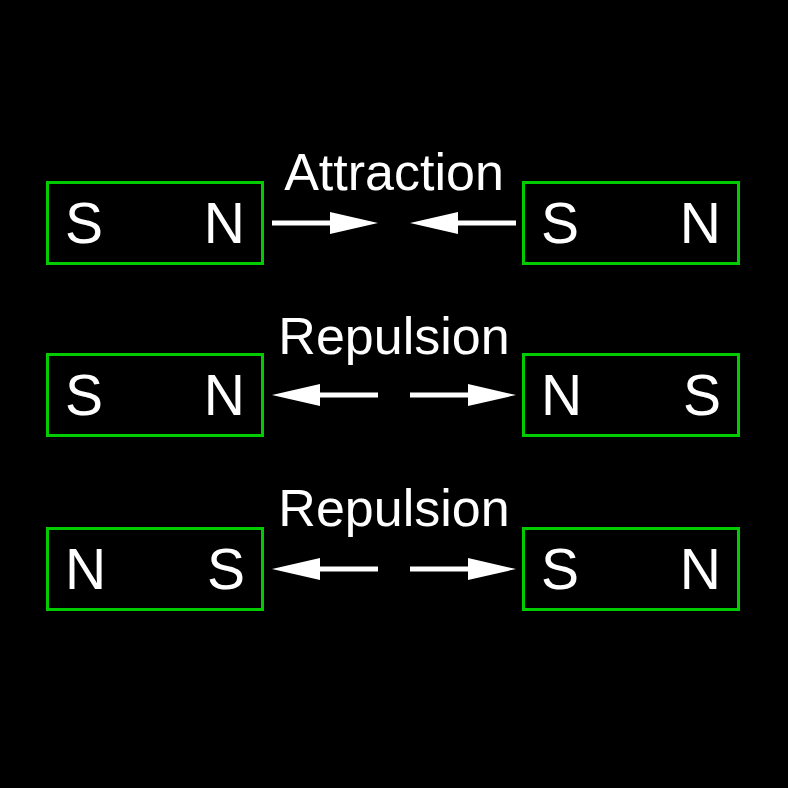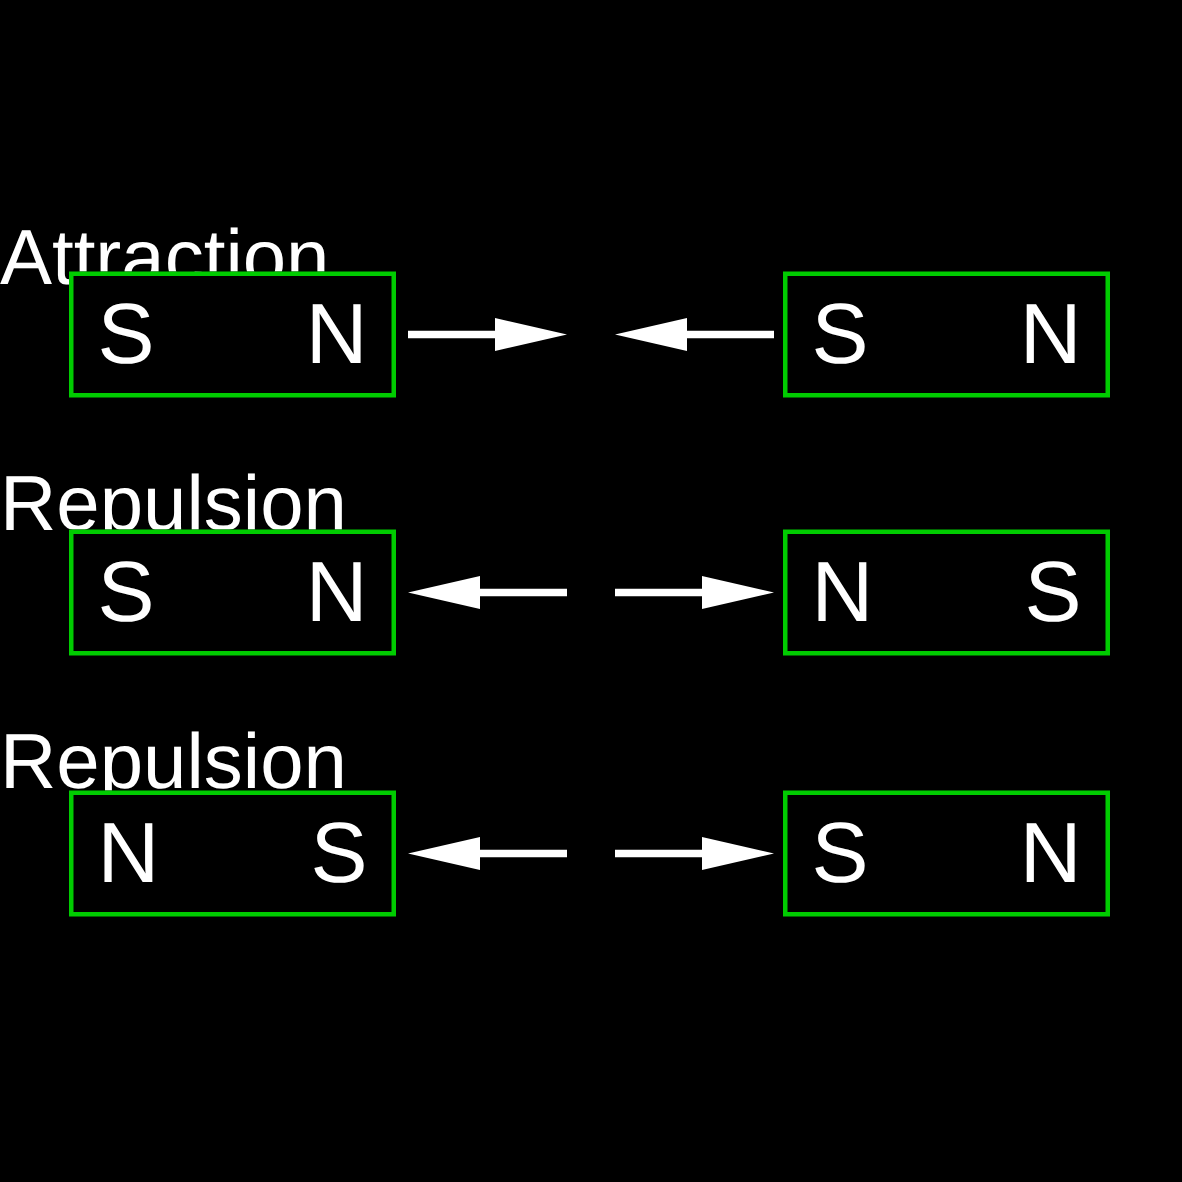--- a/index.html
+++ b/index.html
@@ -28,21 +28,21 @@
     height: 84px;
   }
   .row1 { top: 181px; }
   .row2 { top: 353px; }
   .row3 { top: 527px; }
 
   .row-title {
     position: absolute;
     left: 0;
     width: 100%;
-    text-align: left;
+    text-align: center;
     color: var(--label-text);
     font-size: 52px;
     line-height: 52px;
     white-space: nowrap;
   }
   .row1 .row-title { top: -35px; }
   .row2 .row-title { top: -43px; }
   .row3 .row-title { top: -45px; }
 
   .magnet {

